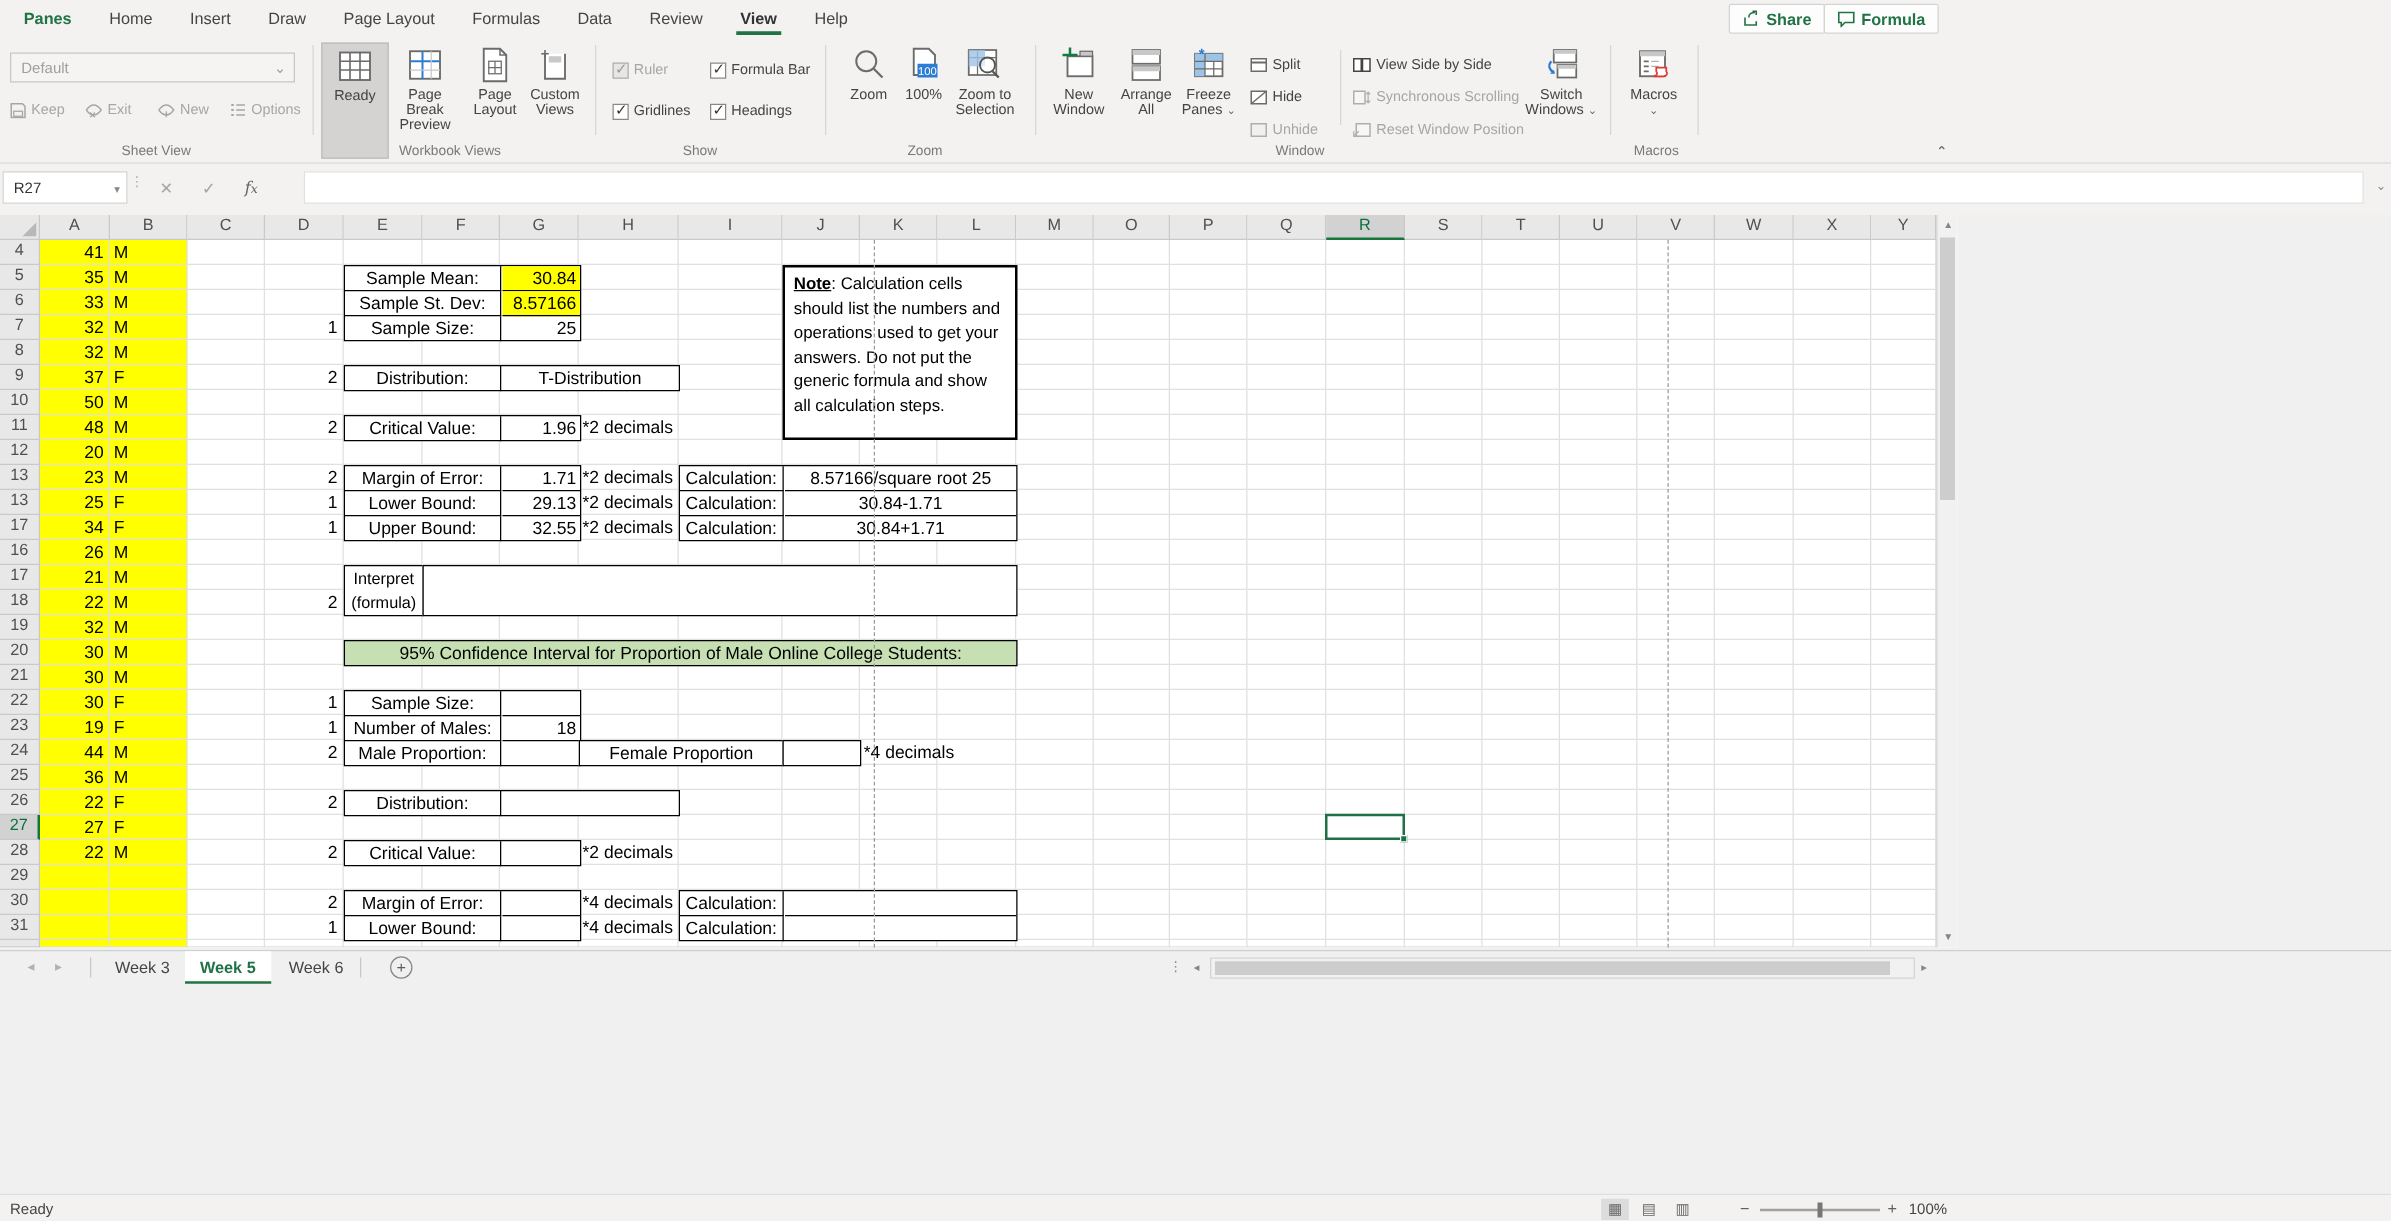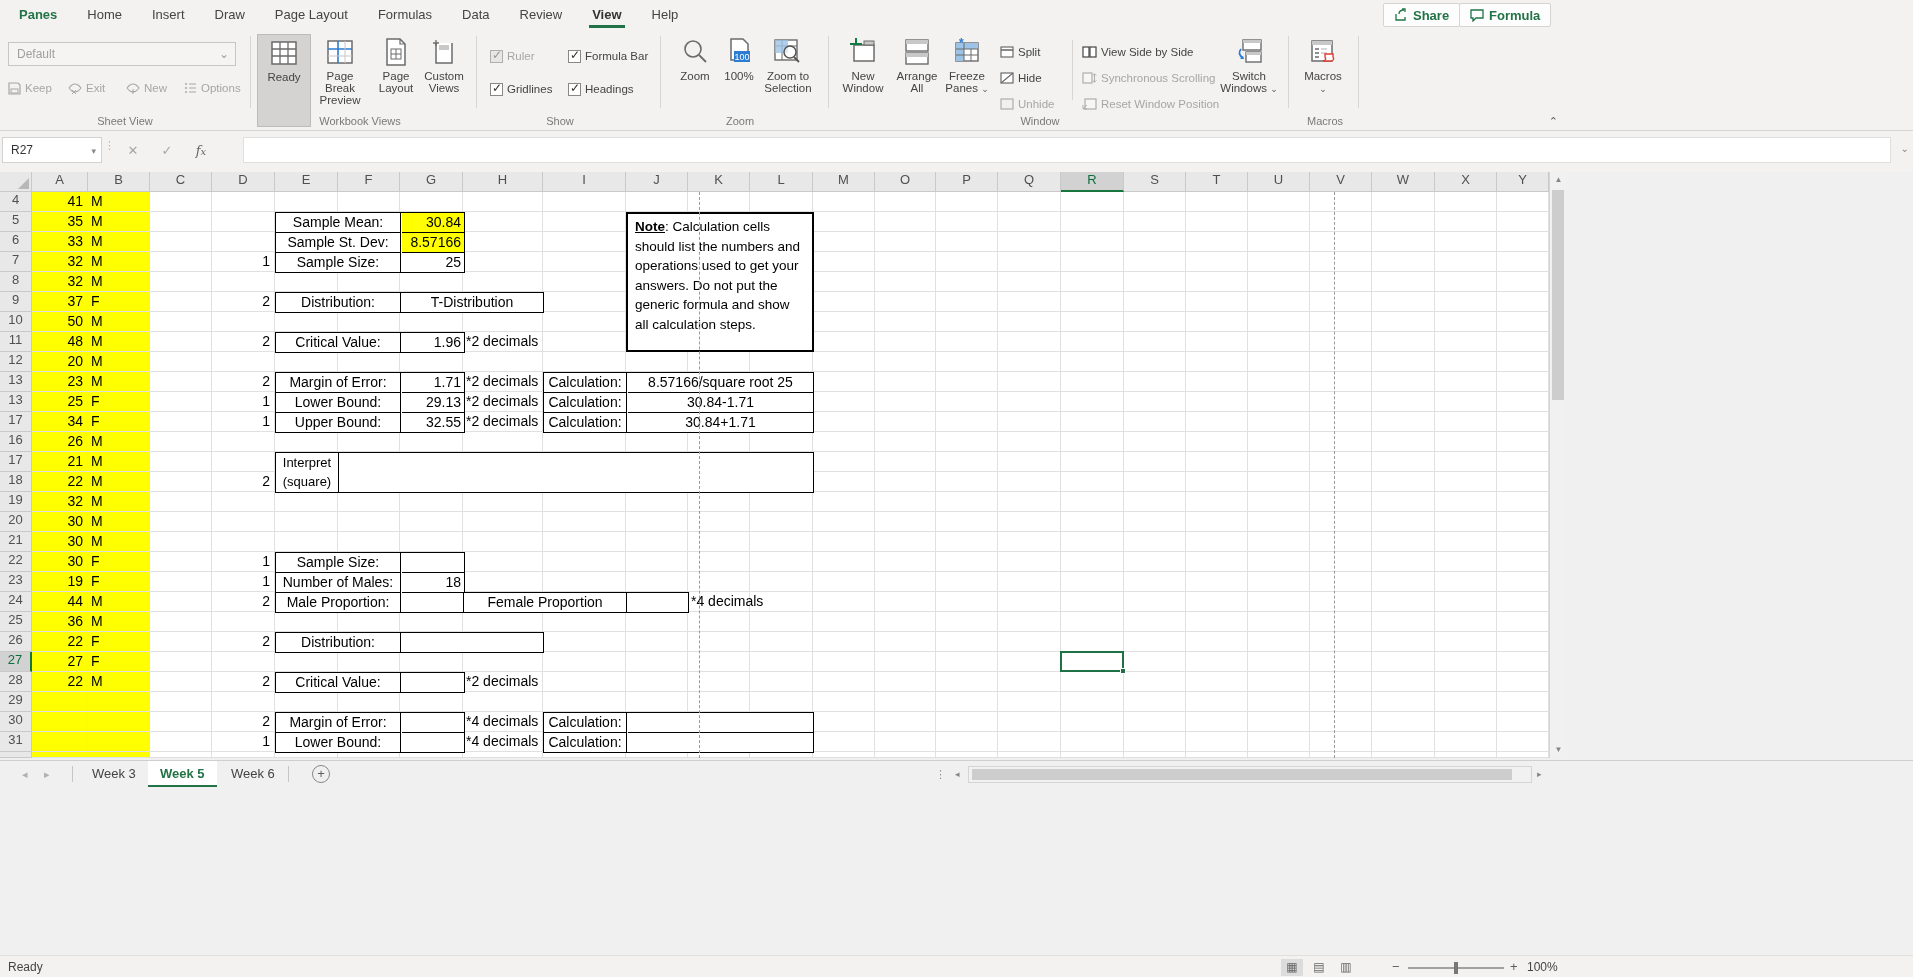--- a/index.html
+++ b/index.html
@@ -1239,23 +1239,24 @@
         <div class="ov bb" style="left: 543px; top: 200px; width: 271px; height: 61px;">
           <div class="ctr" style="position: absolute; left: 0px; top: 0px; width: 83px; height: 20px; border-right: 1px solid rgb(0, 0, 0); border-bottom: 1px solid rgb(0, 0, 0);">Calculation:</div>
           <div class="ctr" style="position: absolute; left: 84px; top: 0px; right: 0px; height: 20px; border-bottom: 1px solid rgb(0, 0, 0);">8.57166/square root 25</div>
           <div class="ctr" style="position: absolute; left: 0px; top: 20px; width: 83px; height: 20px; border-right: 1px solid rgb(0, 0, 0); border-bottom: 1px solid rgb(0, 0, 0);">Calculation:</div>
           <div class="ctr" style="position: absolute; left: 84px; top: 20px; right: 0px; height: 20px; border-bottom: 1px solid rgb(0, 0, 0);">30.84-1.71</div>
           <div class="ctr" style="position: absolute; left: 0px; top: 40px; width: 83px; height: 20px; border-right: 1px solid rgb(0, 0, 0);">Calculation:</div>
           <div class="ctr" style="position: absolute; left: 84px; top: 40px; right: 0px; height: 20px;">30.84+1.71</div>
         </div>
         <div class="ov bb ctr" style="left: 275px; top: 280px; width: 64px; height: 41px; font-size: 13px; line-height: 19px;">
           <div>Interpret</div>
-          <div>(square)</div>
+          <div>(formula)</div>
         </div>
         <div class="ov bb" style="left: 338px; top: 280px; width: 476px; height: 41px;"></div>
+        <div class="ov bb ctr" style="left: 275px; top: 340px; width: 539px; height: 21px; background: rgb(198, 224, 180);">95% Confidence Interval for Proportion of Male Online College Students:</div>
         <div class="ov bb" style="left: 275px; top: 380px; width: 190px; height: 61px;">
           <div class="ctr" style="position: absolute; left: 0px; top: 0px; width: 125px; height: 20px; border-right: 1px solid rgb(0, 0, 0); border-bottom: 1px solid rgb(0, 0, 0);">Sample Size:</div>
           <div style="position: absolute; left: 126px; top: 0px; right: 0px; height: 20px; text-align: right; padding-right: 3px; border-bottom: 1px solid rgb(0, 0, 0);"></div>
           <div class="ctr" style="position: absolute; left: 0px; top: 20px; width: 125px; height: 20px; border-right: 1px solid rgb(0, 0, 0); border-bottom: 1px solid rgb(0, 0, 0);">Number of Males:</div>
           <div style="position: absolute; left: 126px; top: 20px; right: 0px; height: 20px; text-align: right; padding-right: 3px; border-bottom: 1px solid rgb(0, 0, 0);">18</div>
           <div class="ctr" style="position: absolute; left: 0px; top: 40px; width: 125px; height: 20px; border-right: 1px solid rgb(0, 0, 0);">Male Proportion:</div>
           <div style="position: absolute; left: 126px; top: 40px; right: 0px; height: 20px; text-align: right; padding-right: 3px;"></div>
         </div>
         <div class="ov bb ctr" style="left: 463px; top: 420px; width: 164px; height: 21px;">Female Proportion</div>
         <div class="ov bb" style="left: 626px; top: 420px; width: 63px; height: 21px;"></div>

